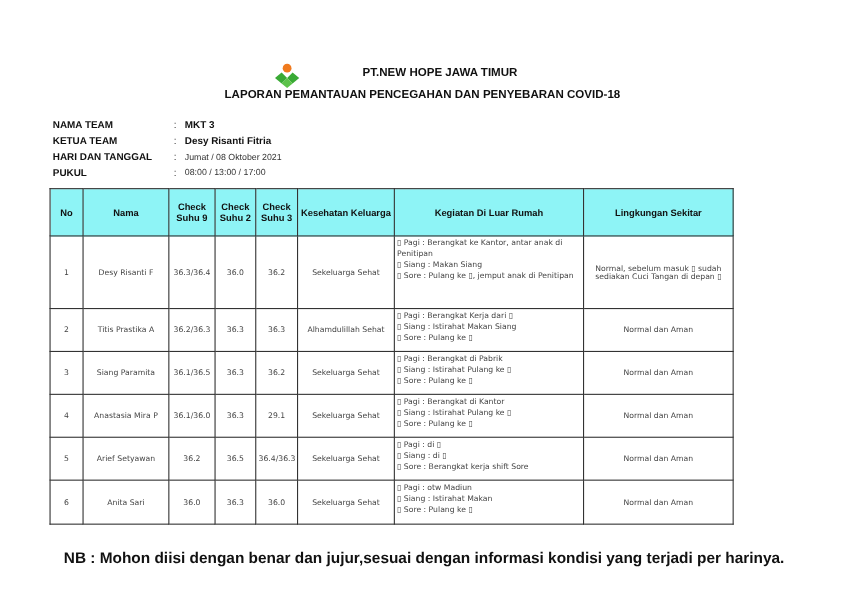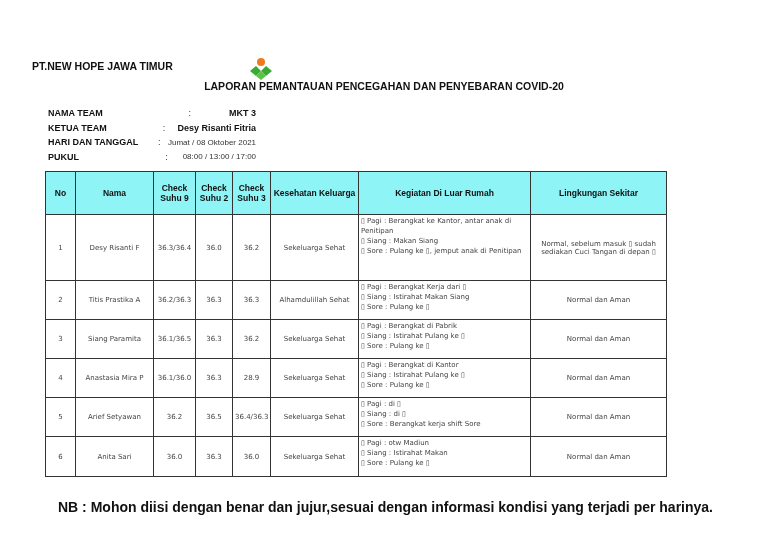--- a/index.html
+++ b/index.html
@@ -1,25 +1,25 @@
 <!DOCTYPE html>
 <html><head>
 <meta charset="utf-8">
 <style>
   html, body { margin:0; padding:0; background:#ffffff; }
   body { width:768px; height:543px; position:relative; overflow:hidden;
          font-family:"DejaVu Sans", sans-serif; color:#222; }
   .logo { position:absolute; left:248px; top:57px; width:26px; height:24px; }
-  .company { position:absolute; left:0; width:768px; top:60px; 
+  .company { position:absolute; left:0; width:768px; top:60px; text-align:center;
              font-family:"Liberation Sans", sans-serif; font-weight:bold; font-size:10.5px; color:#111; }
   .company span { display:inline-block; margin-left:32px; }
   .report-title { position:absolute; left:0; width:768px; top:80px; text-align:center;
                   font-family:"Liberation Sans", sans-serif; font-weight:bold; font-size:10.5px; color:#111; }
   .info { position:absolute; left:48px; top:106px; font-family:"Liberation Sans", sans-serif; }
-  .info-row { display:flex; height:14.5px; align-items:center;justify-content:space-between; }
+  .info-row { display:flex; height:14.5px; align-items:center; }
   .info-label { width:110px; font-weight:bold; font-size:9px; color:#111; }
   .info-colon { width:10px; font-size:9px; color:#333; }
   .info-val { font-size:9px; color:#111; }
   .info-val.bold { font-weight:bold; }
   .info-val.small { font-size:8px; color:#333; }
 
   table.report { position:absolute; left:45px; top:171px; border-collapse:collapse;
                  table-layout:fixed; width:621px; }
   table.report th, table.report td { border:1.5px solid #333; padding:0 2px; }
   table.report th { background:#8ef4f6; font-family:"Liberation Sans", sans-serif;
@@ -39,21 +39,21 @@
 <body>
 
 <svg class="logo" viewBox="0 0 26 24">
   <circle cx="13" cy="5" r="4" fill="#f07a1e"></circle>
   <polygon points="2,14 8,9 13,14 8,19" fill="#3aaa35"></polygon>
   <polygon points="13,14 18,9 24,14 18,19" fill="#3aaa35"></polygon>
   <polygon points="8,19 13,14 18,19 13,23" fill="#5cc24a"></polygon>
 </svg>
 
 <div class="company"><span>PT.NEW HOPE JAWA TIMUR</span></div>
-<div class="report-title">LAPORAN PEMANTAUAN PENCEGAHAN DAN PENYEBARAN COVID-20</div>
+<div class="report-title">LAPORAN PEMANTAUAN PENCEGAHAN DAN PENYEBARAN COVID-18</div>
 
 <div class="info">
   <div class="info-row">
     <span class="info-label">NAMA TEAM</span>
     <span class="info-colon">:</span>
     <span class="info-val bold">MKT 3</span>
   </div>
   <div class="info-row">
     <span class="info-label">KETUA TEAM</span>
     <span class="info-colon">:</span>
@@ -135,21 +135,21 @@
         <span class="act-line">▯ Siang : Istirahat Pulang ke ▯</span>
         <span class="act-line">▯ Sore : Pulang ke ▯</span>
       </td>
       <td>Normal dan Aman</td>
     </tr>
     <tr class="r">
       <td>4</td>
       <td class="left">Anastasia Mira P</td>
       <td>36.1/36.0</td>
       <td>36.3</td>
-      <td>28.9</td>
+      <td>29.1</td>
       <td>Sekeluarga Sehat</td>
       <td class="act">
         <span class="act-line">▯ Pagi : Berangkat di Kantor</span>
         <span class="act-line">▯ Siang : Istirahat Pulang ke ▯</span>
         <span class="act-line">▯ Sore : Pulang ke ▯</span>
       </td>
       <td>Normal dan Aman</td>
     </tr>
     <tr class="r">
       <td>5</td>

